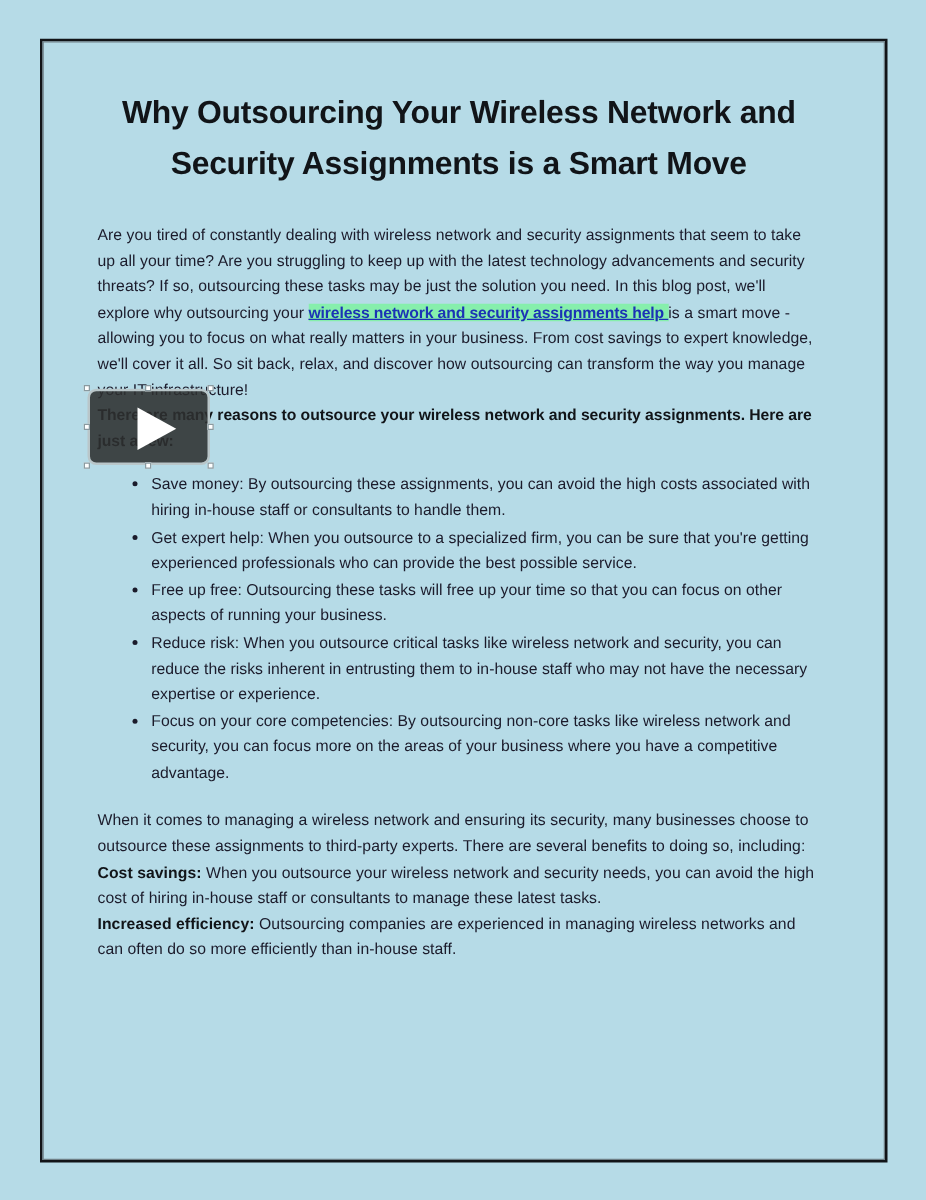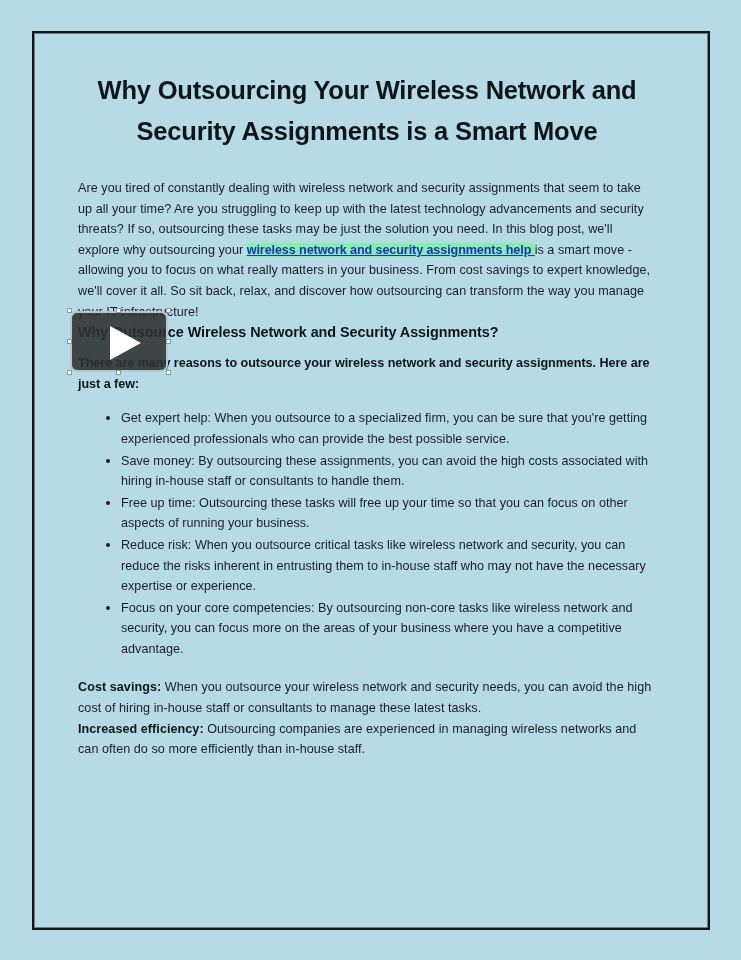--- a/index.html
+++ b/index.html
@@ -189,43 +189,43 @@
   <div id="page-frame">
     <div id="page-frame-inner"></div>
   </div>
 
   <div id="content">
 
     <h1 class="doc-title">Why Outsourcing Your Wireless Network and Security Assignments is a Smart Move</h1>
 
     <p class="body intro"><span>Are you tired of constantly dealing with wireless network and security assignments that seem to take up all your time? Are you struggling to keep up with the latest technology advancements and security threats? If so, outsourcing these tasks may be just the solution you need. In this blog post, we'll explore why outsourcing your </span><a class="inline-link" href="#">wireless network and security assignments help </a><span>is a smart move - allowing you to focus on what really matters in your business. From cost savings to expert knowledge, we'll cover it all. So sit back, relax, and discover how outsourcing can transform the way you manage your IT infrastructure!</span></p>
 
-    <h2 class="section-heading">Why Outsource Wireless Network and Security Assignments?</h2>
 
     <p class="lead-bold">There are many reasons to outsource your wireless network and security assignments. Here are just a few:</p>
 
     <ul class="benefit-list">
       <li>
+        <span class="bullet-dot"></span><span>Save money:</span><span> By outsourcing these assignments, you can avoid the high costs associated with hiring in-house staff or consultants to handle them.</span>
+      </li>
+      <li>
         <span class="bullet-dot"></span><span>Get expert help:</span><span> When you outsource to a specialized firm, you can be sure that you're getting experienced professionals who can provide the best possible service.</span>
       </li>
       <li>
-        <span class="bullet-dot"></span><span>Save money:</span><span> By outsourcing these assignments, you can avoid the high costs associated with hiring in-house staff or consultants to handle them.</span>
-      </li>
-      <li>
-        <span class="bullet-dot"></span><span>Free up time:</span><span> Outsourcing these tasks will free up your time so that you can focus on other aspects of running your business.</span>
+        <span class="bullet-dot"></span><span>Free up free:</span><span> Outsourcing these tasks will free up your time so that you can focus on other aspects of running your business.</span>
       </li>
       <li>
         <span class="bullet-dot"></span><span>Reduce risk:</span><span> When you outsource critical tasks like wireless network and security, you can reduce the risks inherent in entrusting them to in-house staff who may not have the necessary expertise or experience.</span>
       </li>
       <li>
         <span class="bullet-dot"></span><span>Focus on your core competencies:</span><span> By outsourcing non-core tasks like wireless network and security, you can focus more on the areas of your business where you have a competitive advantage.</span>
       </li>
     </ul>
 
 
+    <p class="body para-block">When it comes to managing a wireless network and ensuring its security, many businesses choose to outsource these assignments to third-party experts. There are several benefits to doing so, including:</p>
 
     <p class="body para-block"><span class="term">Cost savings:</span><span> When you outsource your wireless network and security needs, you can avoid the high cost of hiring in-house staff or consultants to manage these latest tasks.</span></p>
 
     <p class="body para-block"><span class="term">Increased efficiency:</span><span> Outsourcing companies are experienced in managing wireless networks and can often do so more efficiently than in-house staff.</span></p>
 
   </div>
 
   <div id="video-overlay">
     <div class="play-box">
       <div class="play-triangle"></div>

